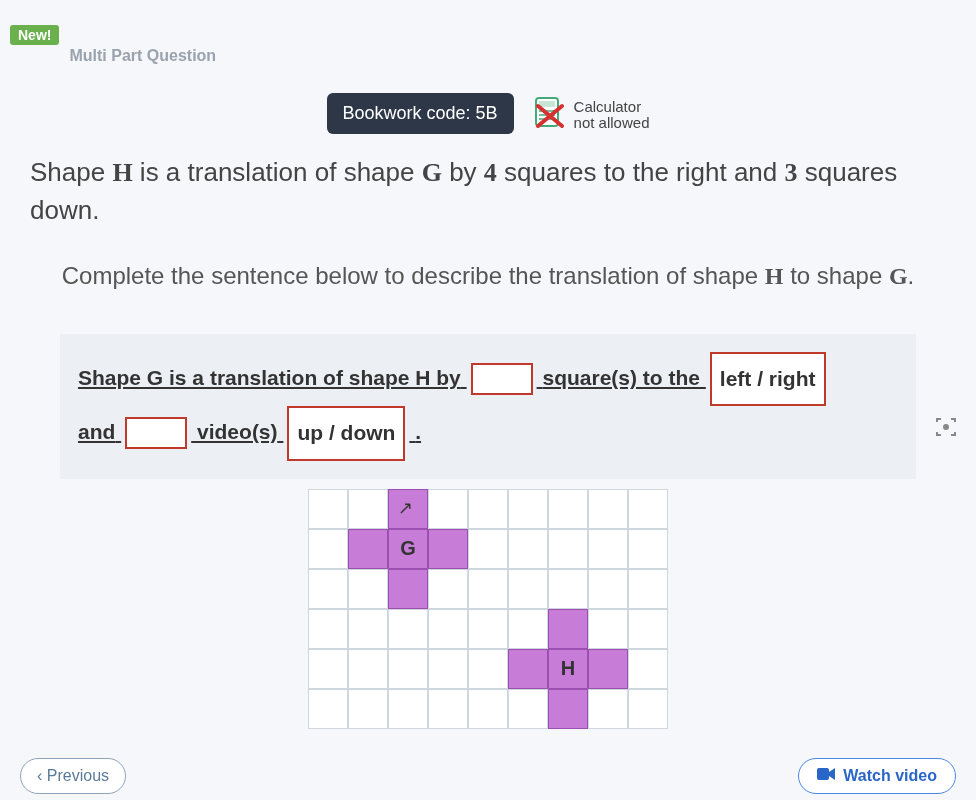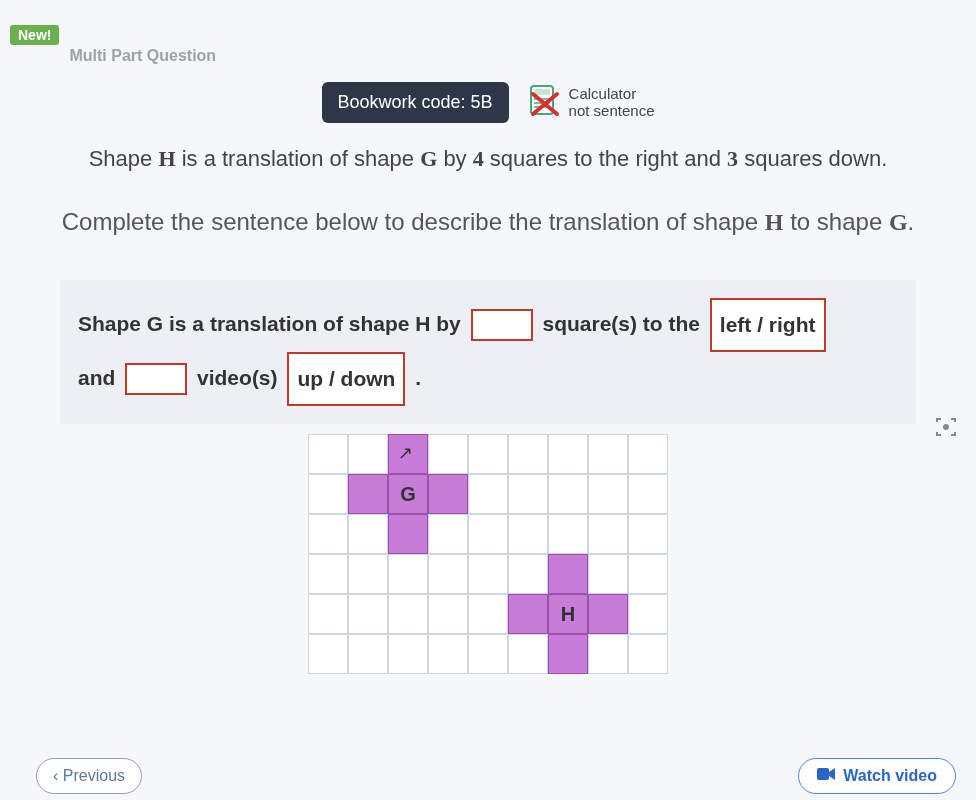--- a/index.html
+++ b/index.html
@@ -27,24 +27,24 @@
     font-size: 14px;
   }
   .top-bar-title {
     color: #9aa3ad;
     font-weight: bold;
     font-size: 16px;
     margin-top: 43px;
   }
   .code-row {
     display: flex;
-    align-items: center;
+    align-items: flex-end;
     justify-content: center;
     gap: 18px;
-    margin-top: 13px;
+    margin-top: 24px;
   }
   .bookwork-code {
     background: #2d3748;
     color: #fff;
     padding: 10px 16px;
     border-radius: 6px;
     font-size: 18px;
   }
   .calc-block {
     display: flex;
@@ -53,22 +53,22 @@
   }
   .calc-icon {
     position: relative;
   }
   .calc-text {
     font-size: 15px;
     color: #444;
     line-height: 1.1;
   }
   .question {
-    text-align: center;
-    font-size: 22px;
+    text-align: left;
+    font-size: 26px;
     color: #444;
     padding: 20px 30px 10px;
     line-height: 1.45;
   }
   .question .serif { font-family: Georgia, 'Times New Roman', serif; font-weight: bold; }
   .subquestion {
     text-align: center;
     font-size: 24px;
     color: #555;
     padding: 20px 40px 10px;
@@ -77,20 +77,21 @@
   .subquestion .serif { font-family: Georgia, 'Times New Roman', serif; font-weight: bold; }
   .answer-box {
     background: #eceff3;
     margin: 30px 60px 10px;
     padding: 18px 18px;
     font-size: 21px;
     font-weight: bold;
     color: #333;
     line-height: 2.2;
     position: relative;
+    text-decoration: underline;
   }
   .blank {
     display: inline-block;
     border: 2px solid #c0392b;
     background: #fff;
     min-width: 62px;
     height: 32px;
     vertical-align: middle;
     margin: 0 4px;
   }
@@ -150,21 +151,21 @@
     font-size: 18px;
     color: #333;
   }
   .bottom-row {
     display: flex;
     justify-content: space-between;
     align-items: center;
     padding: 10px 20px 0;
     position: absolute;
     bottom: 6px;
-    left: 16px; right: 0;
+    left: 0; right: 0;
   }
   .prev-btn {
     border: 1px solid #8fa3b8;
     color: #5b7a99;
     background: #fff;
     padding: 8px 16px;
     border-radius: 20px;
     font-size: 16px;
   }
   .watch-btn {
@@ -205,21 +206,21 @@
         <rect x="7" y="5" width="16" height="6" fill="#4a7" opacity="0.3"></rect>
         <line x1="7" y1="15" x2="23" y2="15" stroke="#4a7" stroke-width="1.5"></line>
         <line x1="7" y1="19" x2="23" y2="19" stroke="#4a7" stroke-width="1.5"></line>
         <line x1="7" y1="23" x2="23" y2="23" stroke="#4a7" stroke-width="1.5"></line>
         <line x1="6" y1="30" x2="30" y2="10" stroke="#d63031" stroke-width="4" stroke-linecap="round"></line>
         <line x1="6" y1="10" x2="30" y2="30" stroke="#d63031" stroke-width="4" stroke-linecap="round"></line>
       </svg>
     </span>
     <div class="calc-text">
       <div>Calculator</div>
-      <div>not sentence</div>
+      <div>not allowed</div>
     </div>
   </div>
 </div>
 
 <div class="question">
   <span>Shape </span><span class="serif">H</span><span> is a translation of shape </span><span class="serif">G</span><span> by </span><span class="serif">4</span><span> squares to the right and </span><span class="serif">3</span><span> squares down.</span>
 </div>
 
 <div class="subquestion">
   <span>Complete the sentence below to describe the translation of shape </span><span class="serif">H</span><span> to shape </span><span class="serif">G</span><span>.</span>

